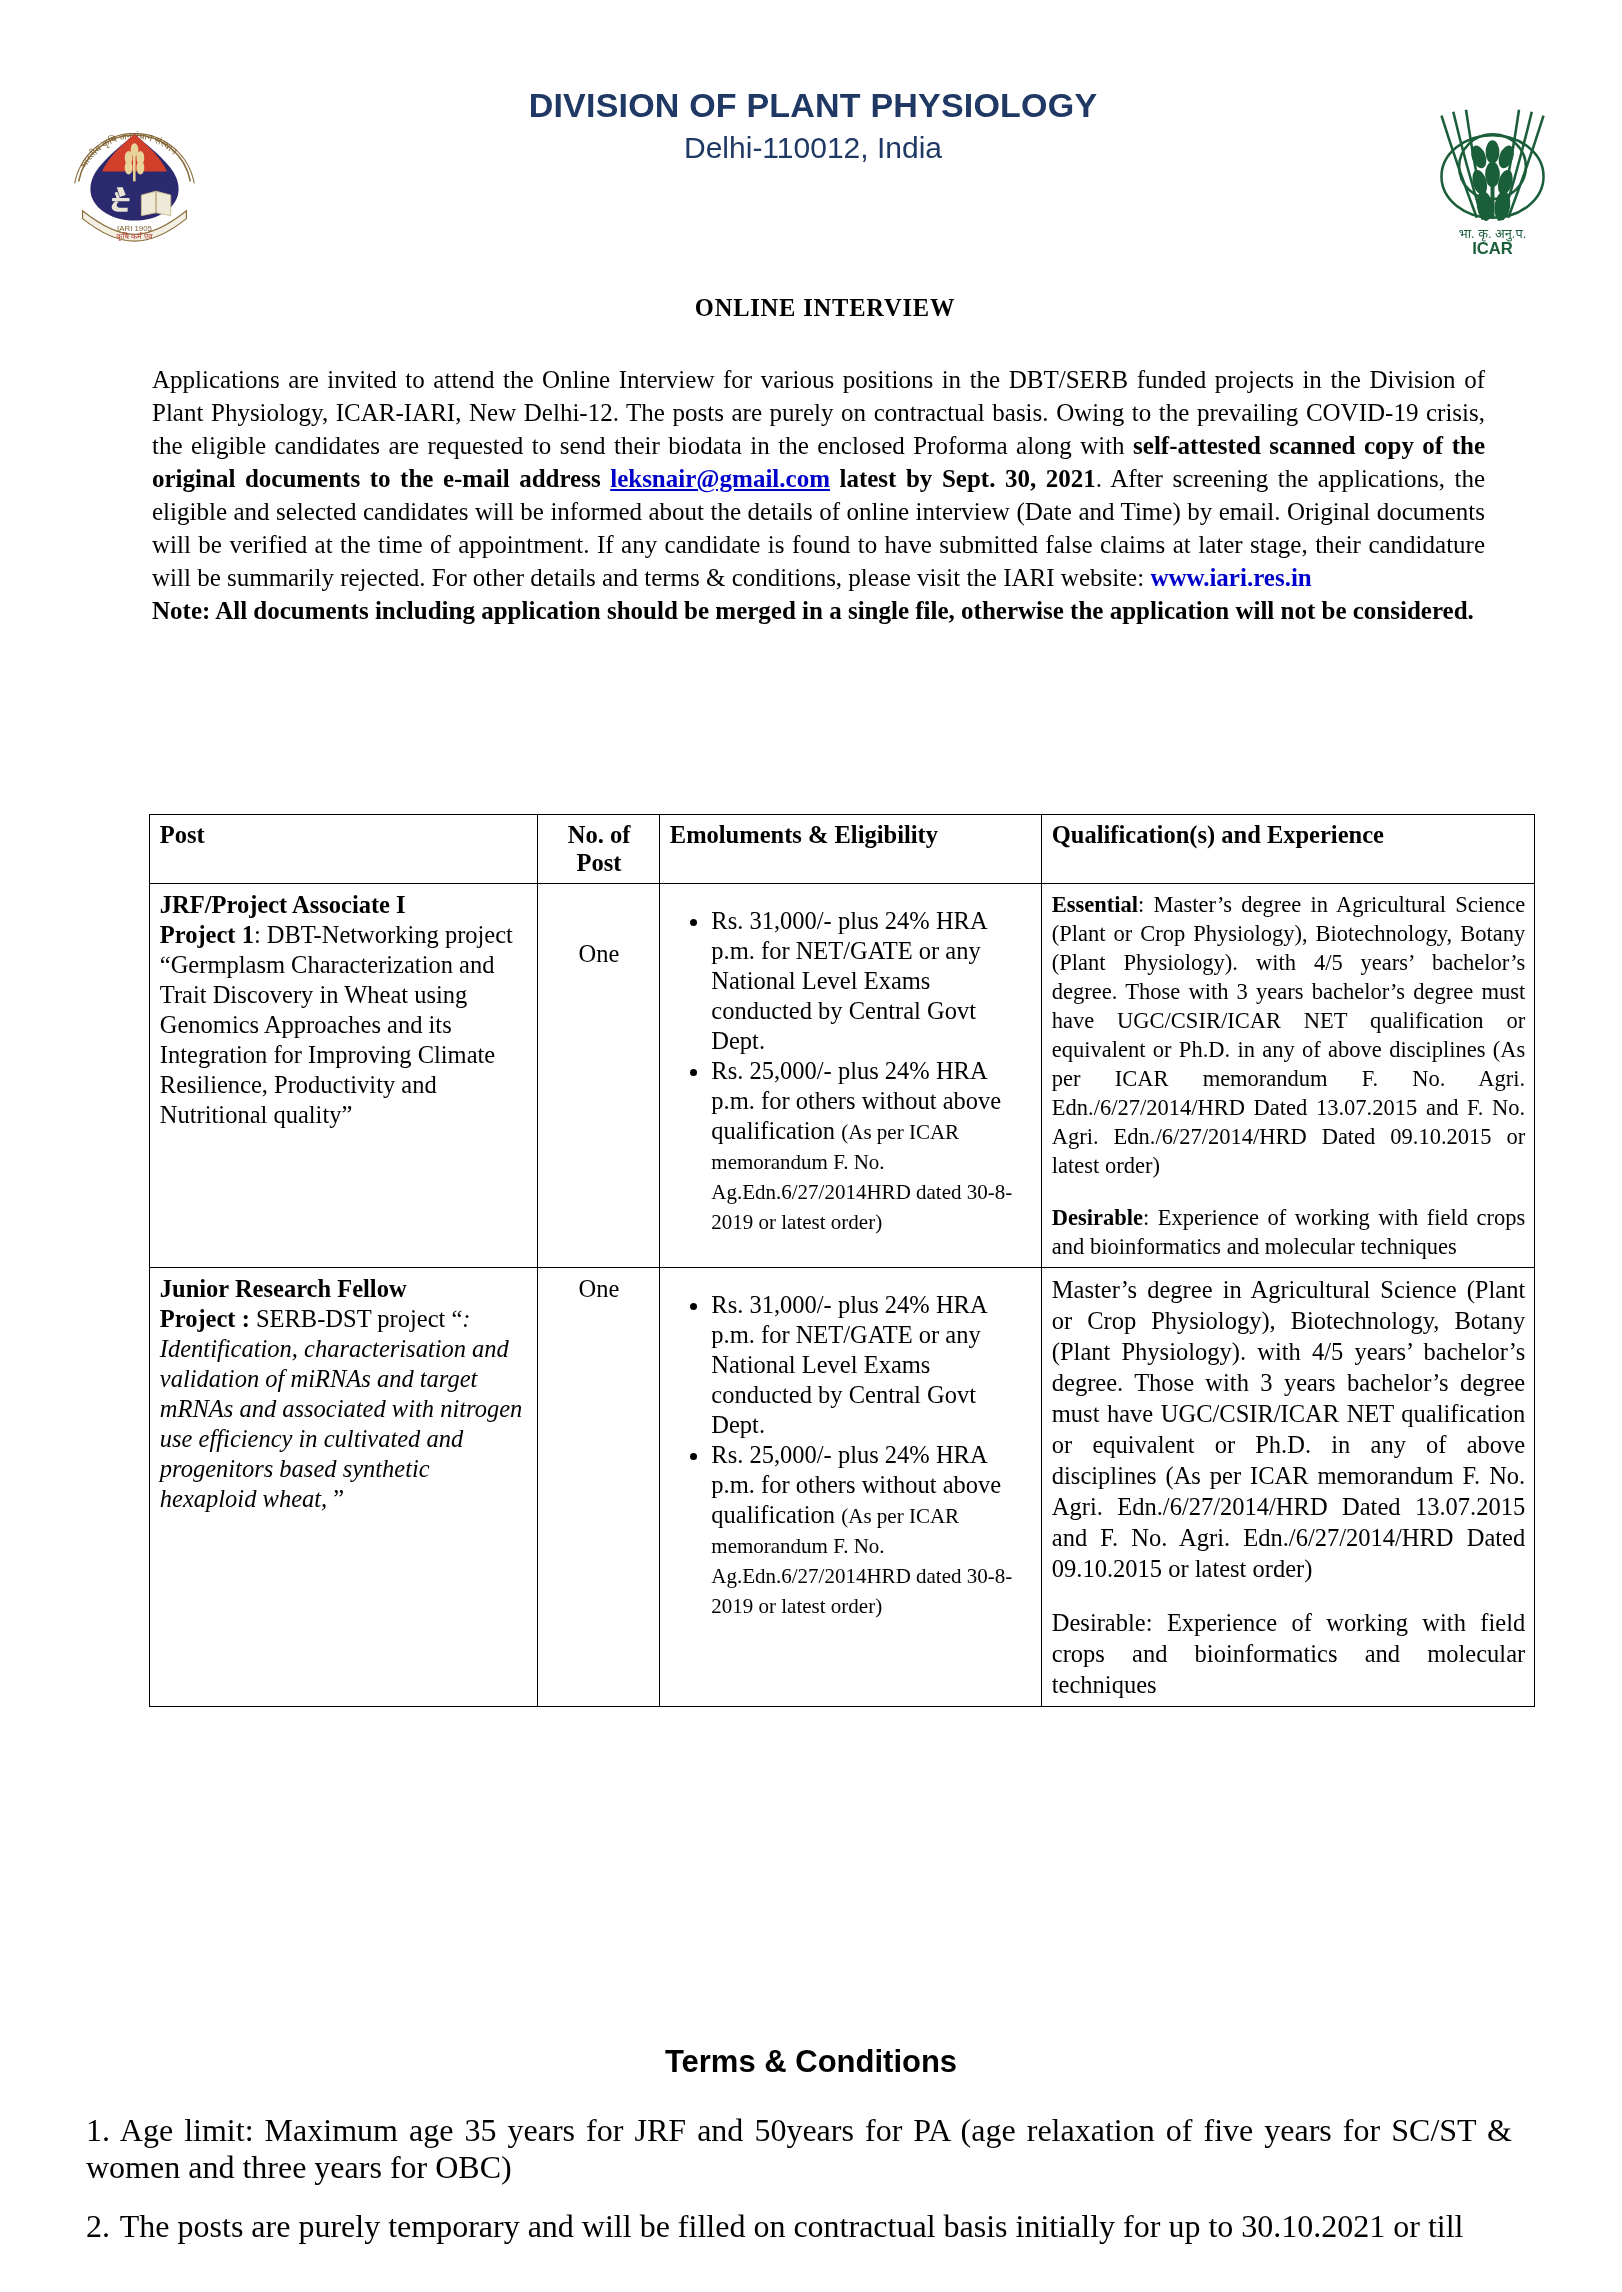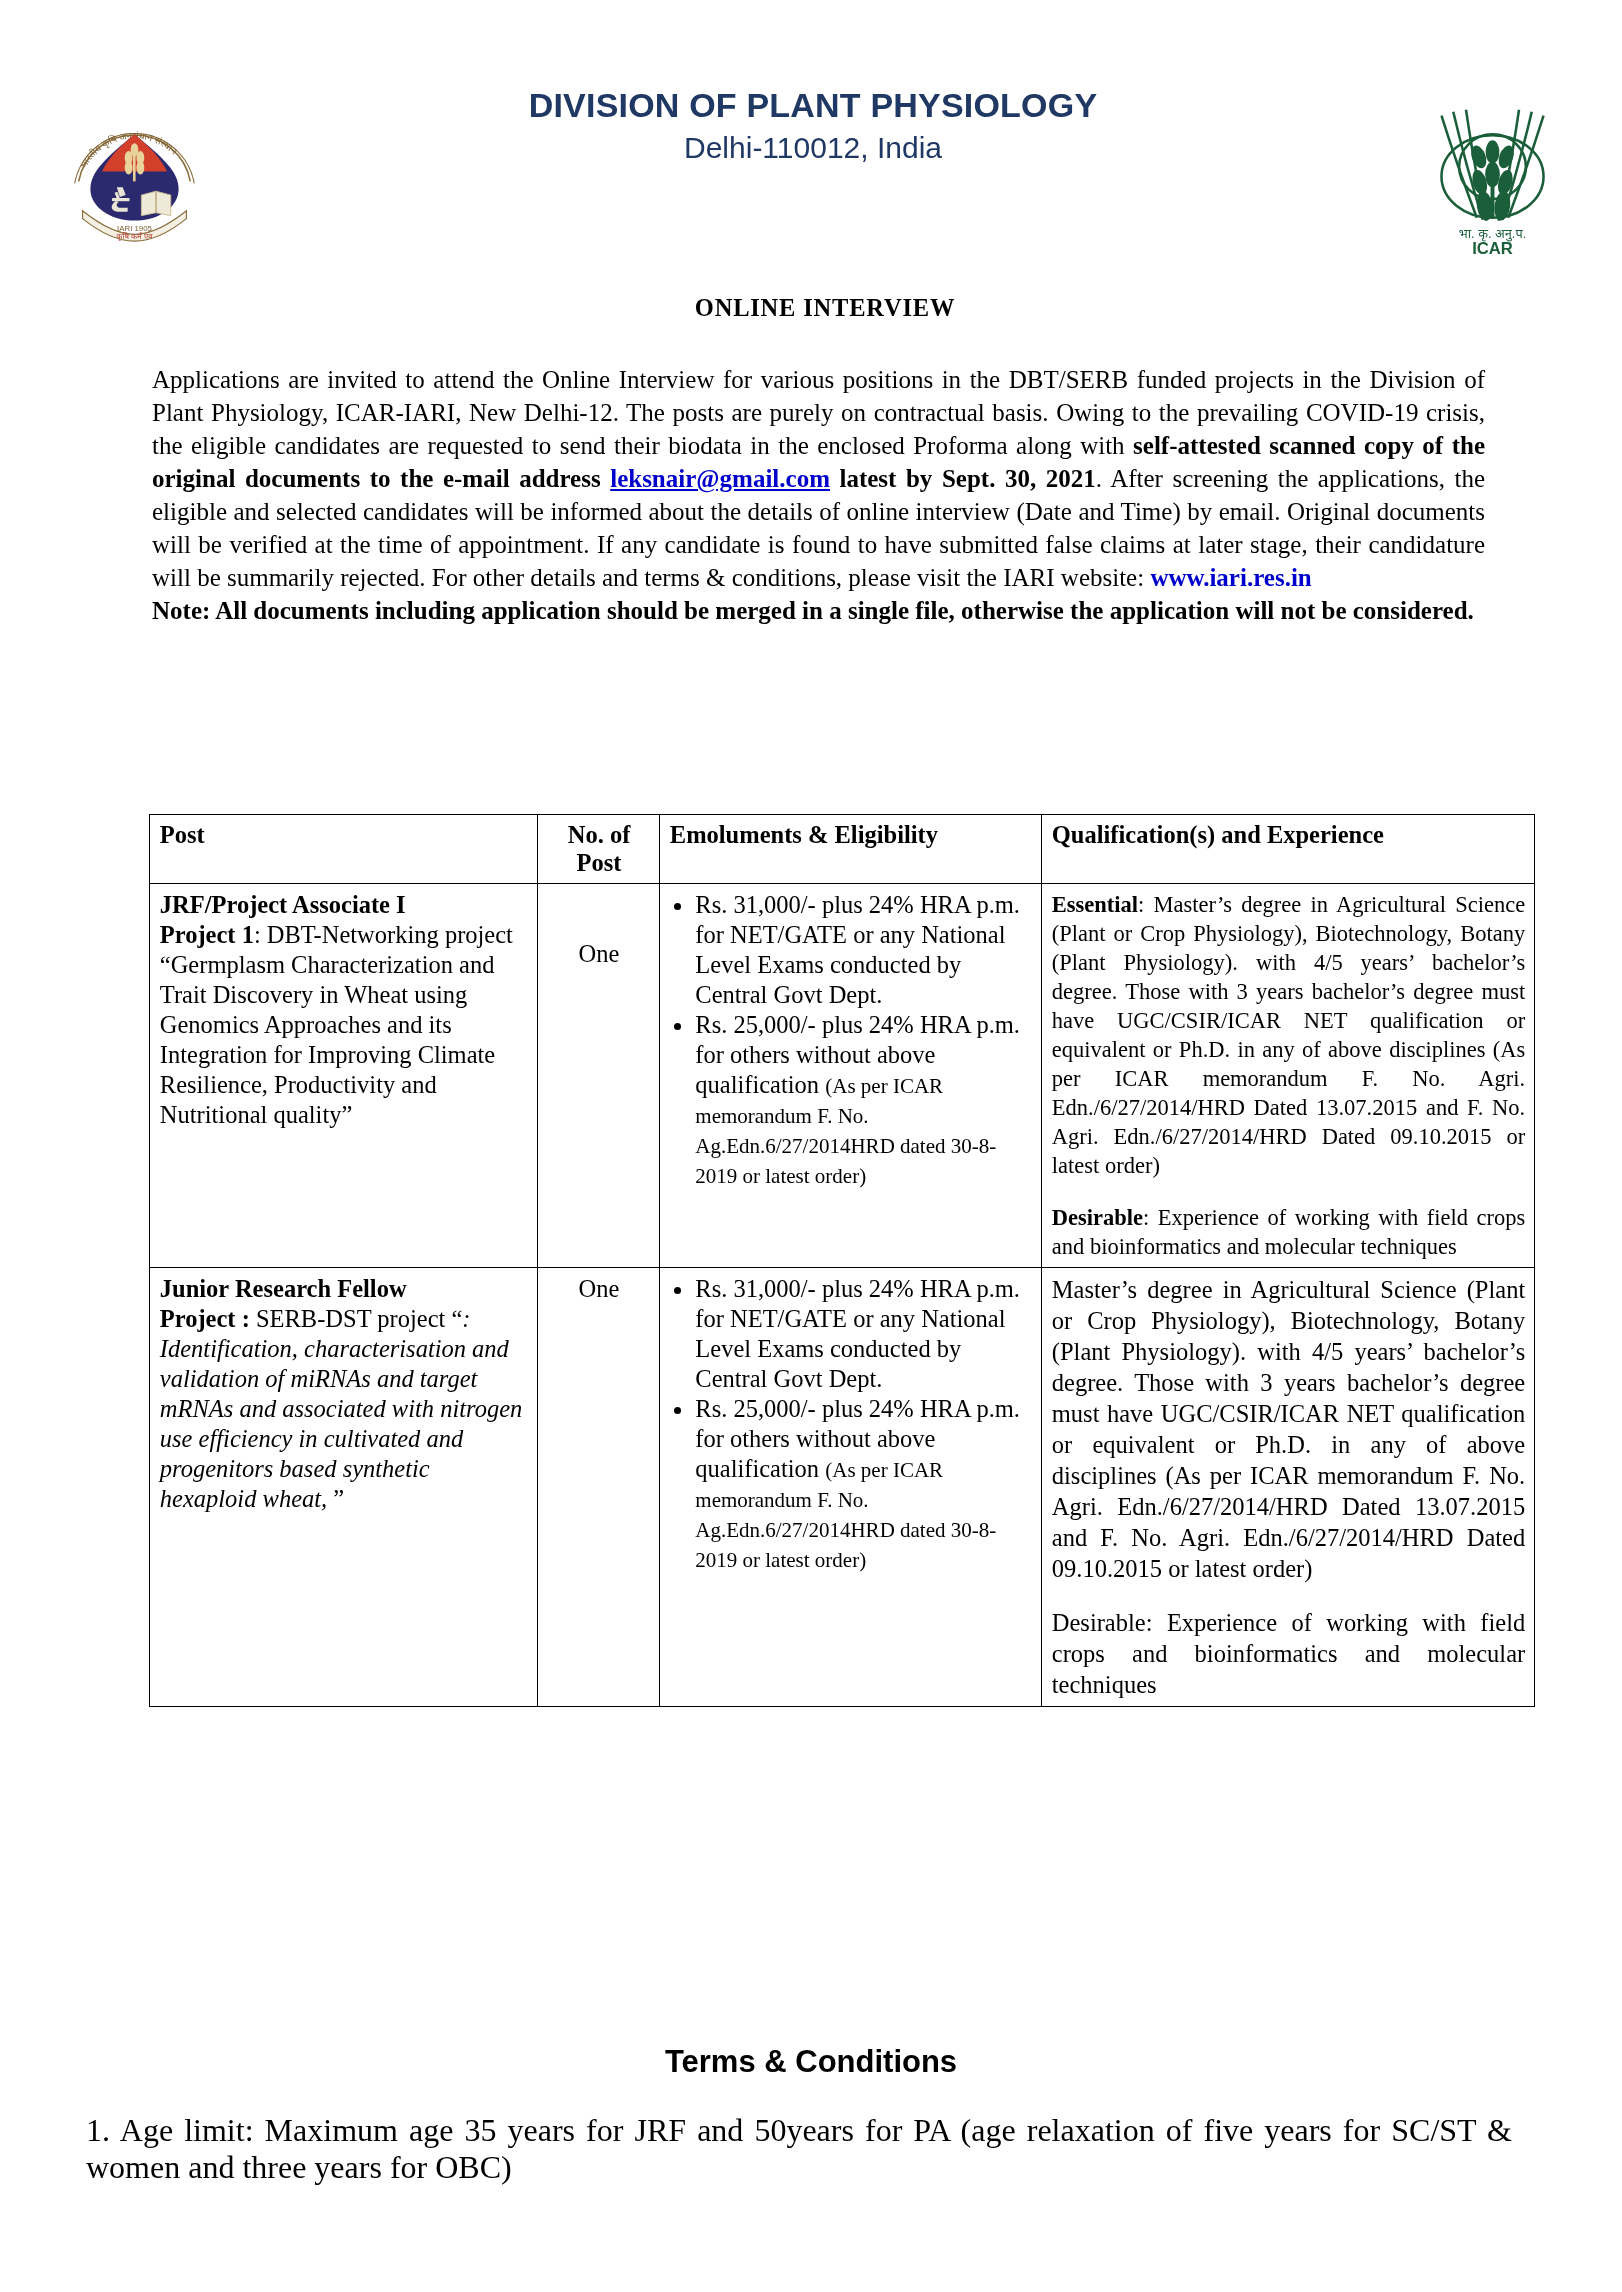--- a/index.html
+++ b/index.html
@@ -146,21 +146,21 @@
     text-align: center;
     line-height: 30px;
   }
   .cell-num.mid { padding-top: 55px; }
 
   .cell-emol {
     font-size: 24.5px;
     line-height: 30px;
   }
   .cell-emol ul {
-    margin: 0;
+    margin: 16px;
     padding-left: 25.5px;
     list-style-type: disc;
   }
   .cell-emol li { margin: 0 0 0 0; }
   .cell-emol .small {
     font-size: 21px;
     line-height: 26.5px;
   }
 
   .cell-qual {
@@ -363,16 +363,17 @@
             <p><span>Desirable: Experience of working with field crops and bioinformatics and molecular techniques</span></p>
           </td>
         </tr>
       </tbody>
     </table>
   </div>
 
   <div class="terms-title">Terms &amp; Conditions</div>
   <div class="terms-list">
     <span class="item"><span class="num">1.</span><span>Age limit: Maximum age 35 years for JRF and 50years for PA (age relaxation of five years for SC/ST &amp; women and three years for OBC)</span></span>
+    <span class="item it2"><span class="num">2.</span><span>The posts are purely temporary and will be filled on contractual basis initially for up to 30.10.2021 or till</span></span>
   </div>
 
 </div>
 
 
 </body></html>

